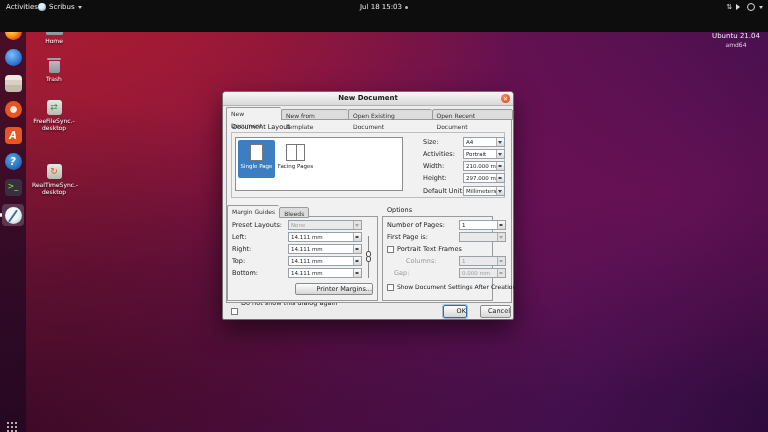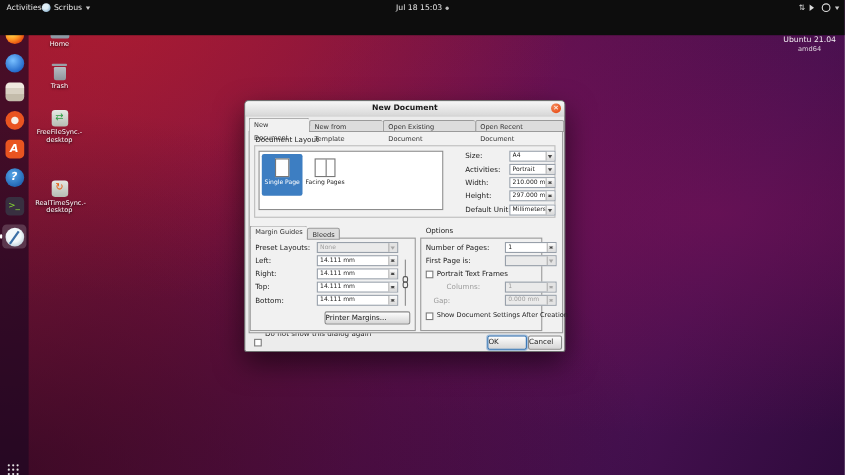--- a/index.html
+++ b/index.html
@@ -84,21 +84,21 @@
   .combo .btns::after{content:"";position:absolute;top:3px;left:1px;width:0;height:0;border:2.5px solid transparent;border-top:3.5px solid currentColor}
   .ctl.dis{background:#eaeaea}
   .ctl.dis .v{color:#9e9e9e}
   .ctl.dis .btns{color:#a6a6a6;background:#e3e3e3}
   
   .mtabs2{position:absolute;left:0;top:85px;height:12px;display:flex;z-index:3}
   .panel{position:absolute;top:96px;height:85px;background:#f1f1f1;border:1px solid #9a9a9a;box-sizing:border-box}
   .chain{position:absolute;left:136px;top:17px;width:9px;height:46px}
   .chain::before{content:"";position:absolute;left:4px;top:2px;bottom:2px;width:1px;background:#8a8a8a}
   .chain-ring{position:absolute;left:2px;width:5px;height:6px;border:1px solid #555;border-radius:2px;background:#f1f1f1;box-sizing:border-box}
-  .btn{position:absolute;font-size:6.5px;text-align:left;background:linear-gradient(#fdfdfd,#d6d6d6);border:1px solid #8a8a8a;border-radius:2px;color:#1c1c1c;box-sizing:border-box}
+  .btn{position:absolute;font-size:6.5px;text-align:right;background:linear-gradient(#fdfdfd,#d6d6d6);border:1px solid #8a8a8a;border-radius:2px;color:#1c1c1c;box-sizing:border-box}
   .btn.focus{border-color:#2a6db0;box-shadow:0 0 0 1px rgba(61,126,194,.4)}
   .cb{position:absolute;width:7px;height:7px;background:#fff;border:1px solid #7a7a7a;box-sizing:border-box}
 </style>
 </head>
 <body>
 
 <div class="topbar">
   <span class="tb-item">Activities</span>
   <span class="tb-app">
     <i class="scribus-dot"></i>
@@ -294,15 +294,15 @@
         <span class="btns"></span>
       </div>
 
       <i class="cb" style="left:4px;top:67px"></i>
       <div class="lbl" style="left:14px;top:65px;font-size:6px">Show Document Settings After Creation</div>
     </div>
   </div>
 
   <i class="cb" style="left:8px;top:216px"></i>
   <div class="lbl" style="left:18px;top:206px">Do not show this dialog again</div>
-  <div class="btn focus" style="left:220px;top:213px;width:36px;height:13px;line-height:11px">OK</div>
+  <div class="btn focus" style="left:220px;top:213px;width:24px;height:13px;line-height:11px">OK</div>
   <div class="btn" style="left:257px;top:213px;width:31px;height:13px;line-height:11px">Cancel</div>
 </div>
 
 </body></html>

